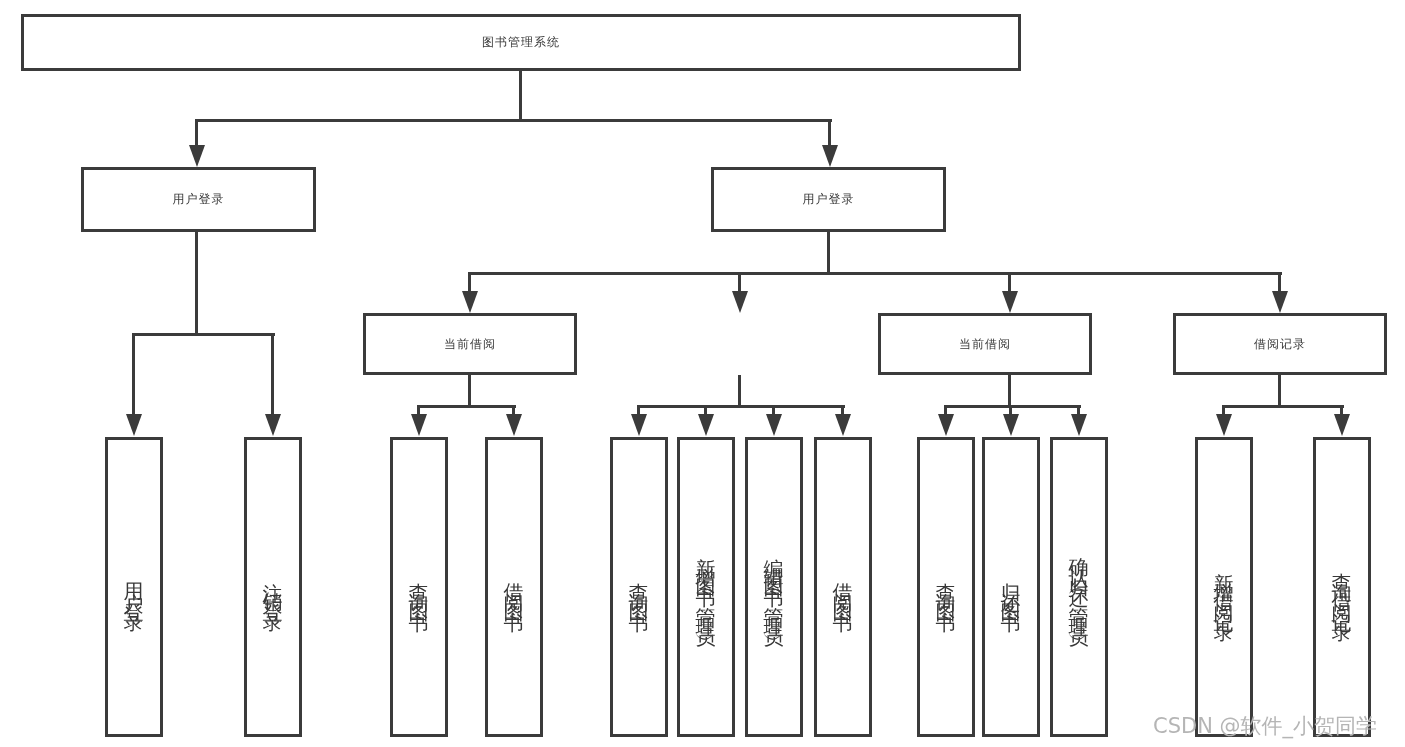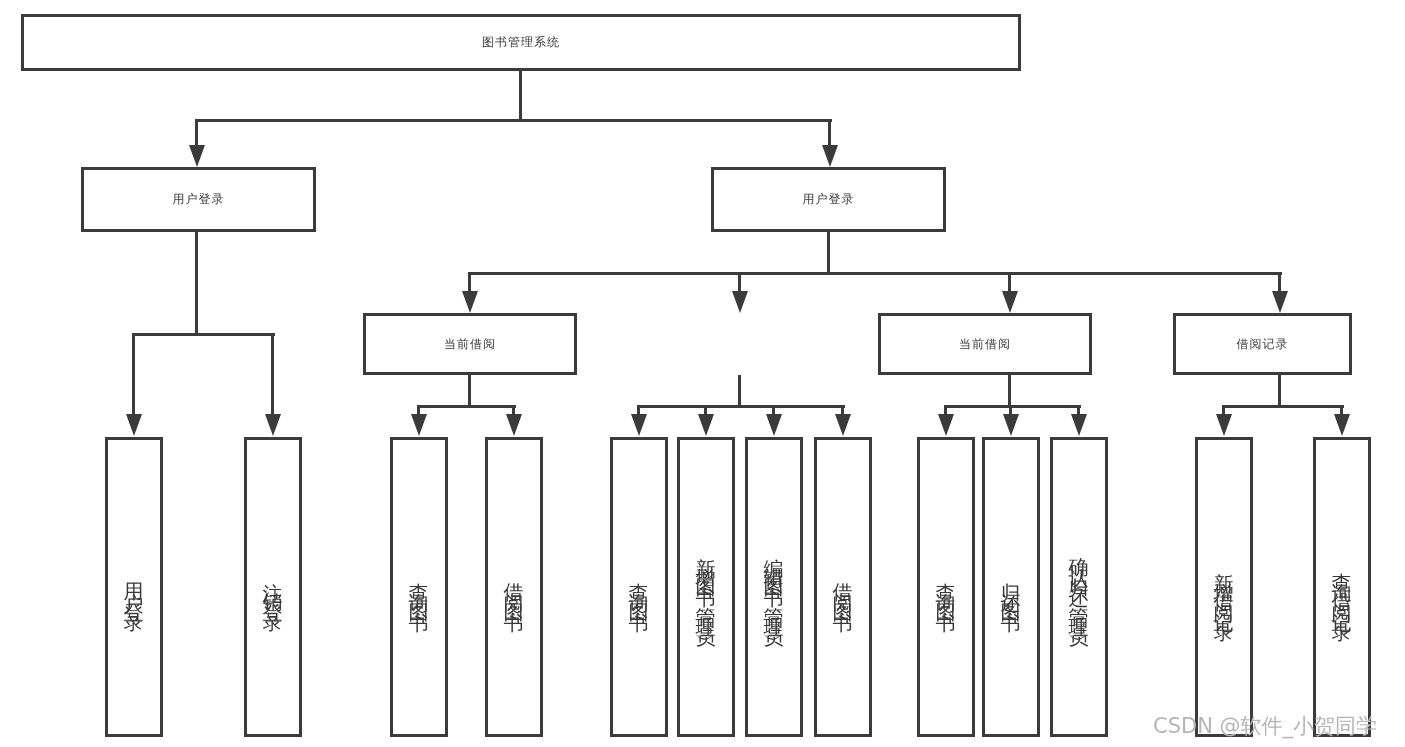--- a/index.html
+++ b/index.html
@@ -91,21 +91,21 @@
 
   <div class="box" style="left:363px; top:313px; width:214px; height:62px;">
     <span>当前借阅</span>
   </div>
 
 
   <div class="box" style="left:878px; top:313px; width:214px; height:62px;">
     <span>当前借阅</span>
   </div>
 
-  <div class="box" style="left:1173px; top:313px; width:179px; height:62px;">
+  <div class="box" style="left:1173px; top:313px; width:214px; height:62px;">
     <span>借阅记录</span>
   </div>
 
   <div class="vbox" style="left:105px;">
     <span>用户登录</span>
   </div>
   <div class="vbox" style="left:244px;">
     <span>注销登录</span>
   </div>
 

